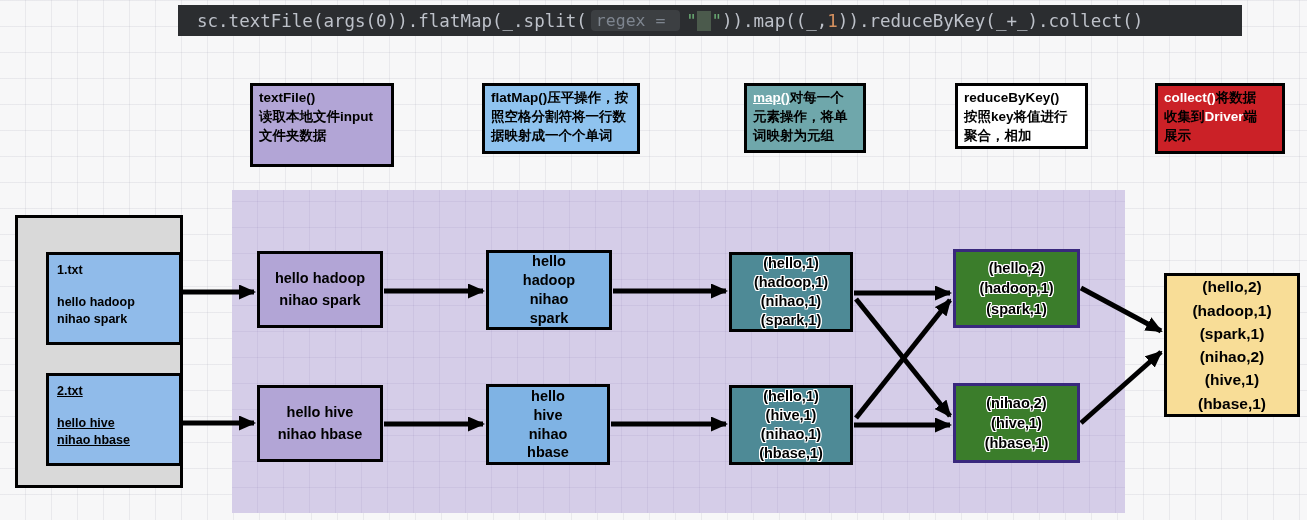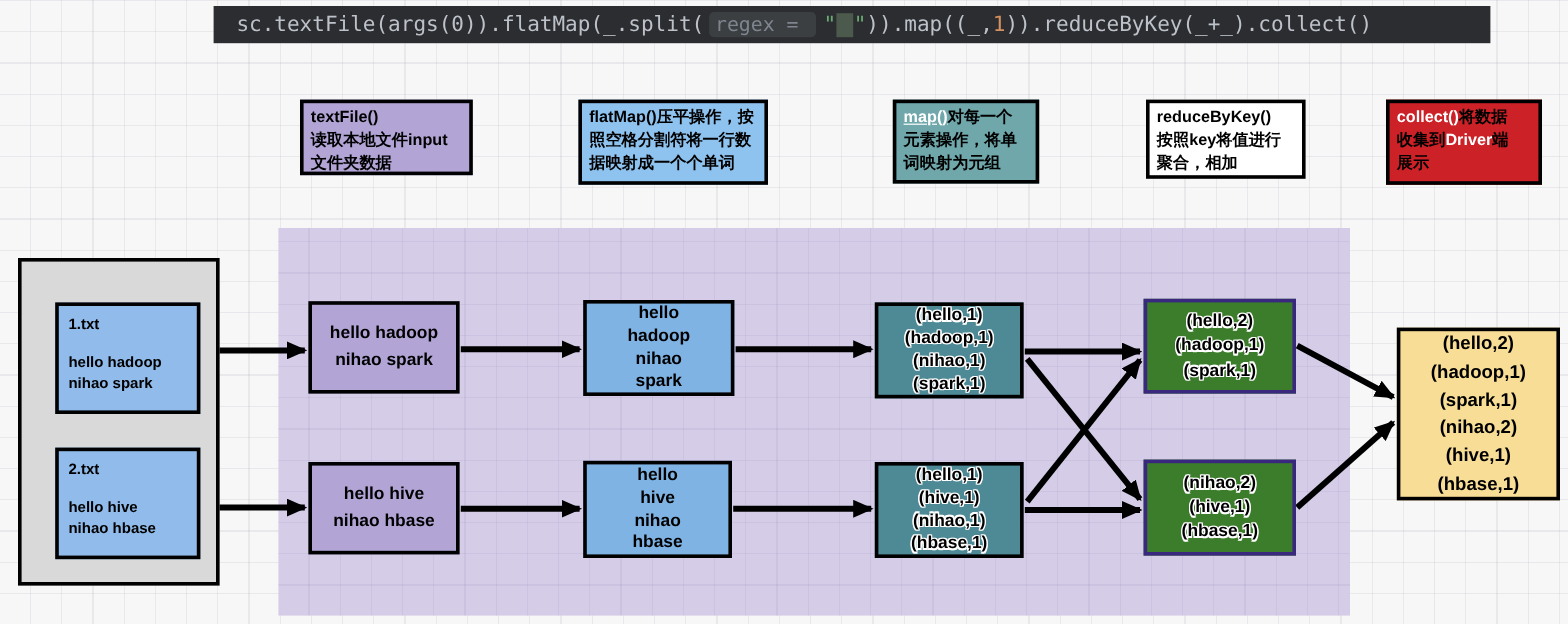--- a/index.html
+++ b/index.html
@@ -24,21 +24,21 @@
   .code-str{color:#6aab73;}
   .code-str-space{background:#4b5a4c;padding:0 2px;}
   .code-num{color:#d5915f;}
   
   .ann{
     position:absolute;box-sizing:border-box;border:3px solid #000;
     font-size:13.5px;font-weight:bold;line-height:1.4;color:#000;
     padding:3px 6px;
   }
   .ann .kw{font-weight:bold;}
-  .ann-textfile{left:250px;top:83px;width:144px;height:63px;background:#b2a5d6;}
+  .ann-textfile{left:250px;top:83px;width:144px;height:84px;background:#b2a5d6;}
   .ann-flatmap{left:482px;top:83px;width:158px;height:71px;background:#8fc3ef;}
   .ann-map{left:744px;top:83px;width:122px;height:70px;background:#6fa7ab;}
   .ann-map .kw{color:#fff;text-decoration:underline;}
   .ann-reduce{left:955px;top:83px;width:133px;height:66px;background:#ffffff;}
   .ann-collect{left:1155px;top:83px;width:130px;height:71px;background:#cb2127;}
   .ann-collect .kw{color:#fff;}
   
   .transform-area{
     position:absolute;left:232px;top:190px;width:893px;height:323px;
     background:
@@ -54,25 +54,25 @@
   
   .arrows{position:absolute;left:0;top:0;width:1307px;height:520px;pointer-events:none;}
   
   .fbox{
     position:absolute;box-sizing:border-box;border:3px solid #000;
     display:flex;align-items:center;justify-content:center;text-align:center;
     font-weight:bold;color:#000;
   }
   .gray-box{position:absolute;left:15px;top:215px;width:168px;height:273px;background:#d9d9d9;border:3px solid #000;box-sizing:border-box;}
   .file-box{
-    position:absolute;left:28px;width:121px;height:93px;background:#90bbea;border:3px solid #000;
+    position:absolute;left:28px;width:136px;height:93px;background:#90bbea;border:3px solid #000;
     box-sizing:border-box;padding:7px 8px;font-size:12.5px;font-weight:bold;color:#000;line-height:1.35;
   }
   .file-1{top:34px;}
-  .file-2{top:155px;}
+  .file-2{top:155px;text-decoration:underline;}
   .file-content{margin-top:15px;}
   .read{background:#b2a5d6;font-size:14.5px;line-height:1.45;}
   .r1.read{left:257px;top:251px;width:126px;height:77px;}
   .r2.read{left:257px;top:385px;width:126px;height:77px;}
   .split{background:#7fb3e4;font-size:14.5px;line-height:1.3;}
   .r1.split{left:486px;top:250px;width:126px;height:80px;}
   .r2.split{left:486px;top:384px;width:124px;height:81px;}
   .mapbox{background:#4e8a96;font-size:14.5px;line-height:1.3;}
   .r1.mapbox{left:729px;top:252px;width:124px;height:80px;}
   .r2.mapbox{left:729px;top:385px;width:124px;height:80px;}

